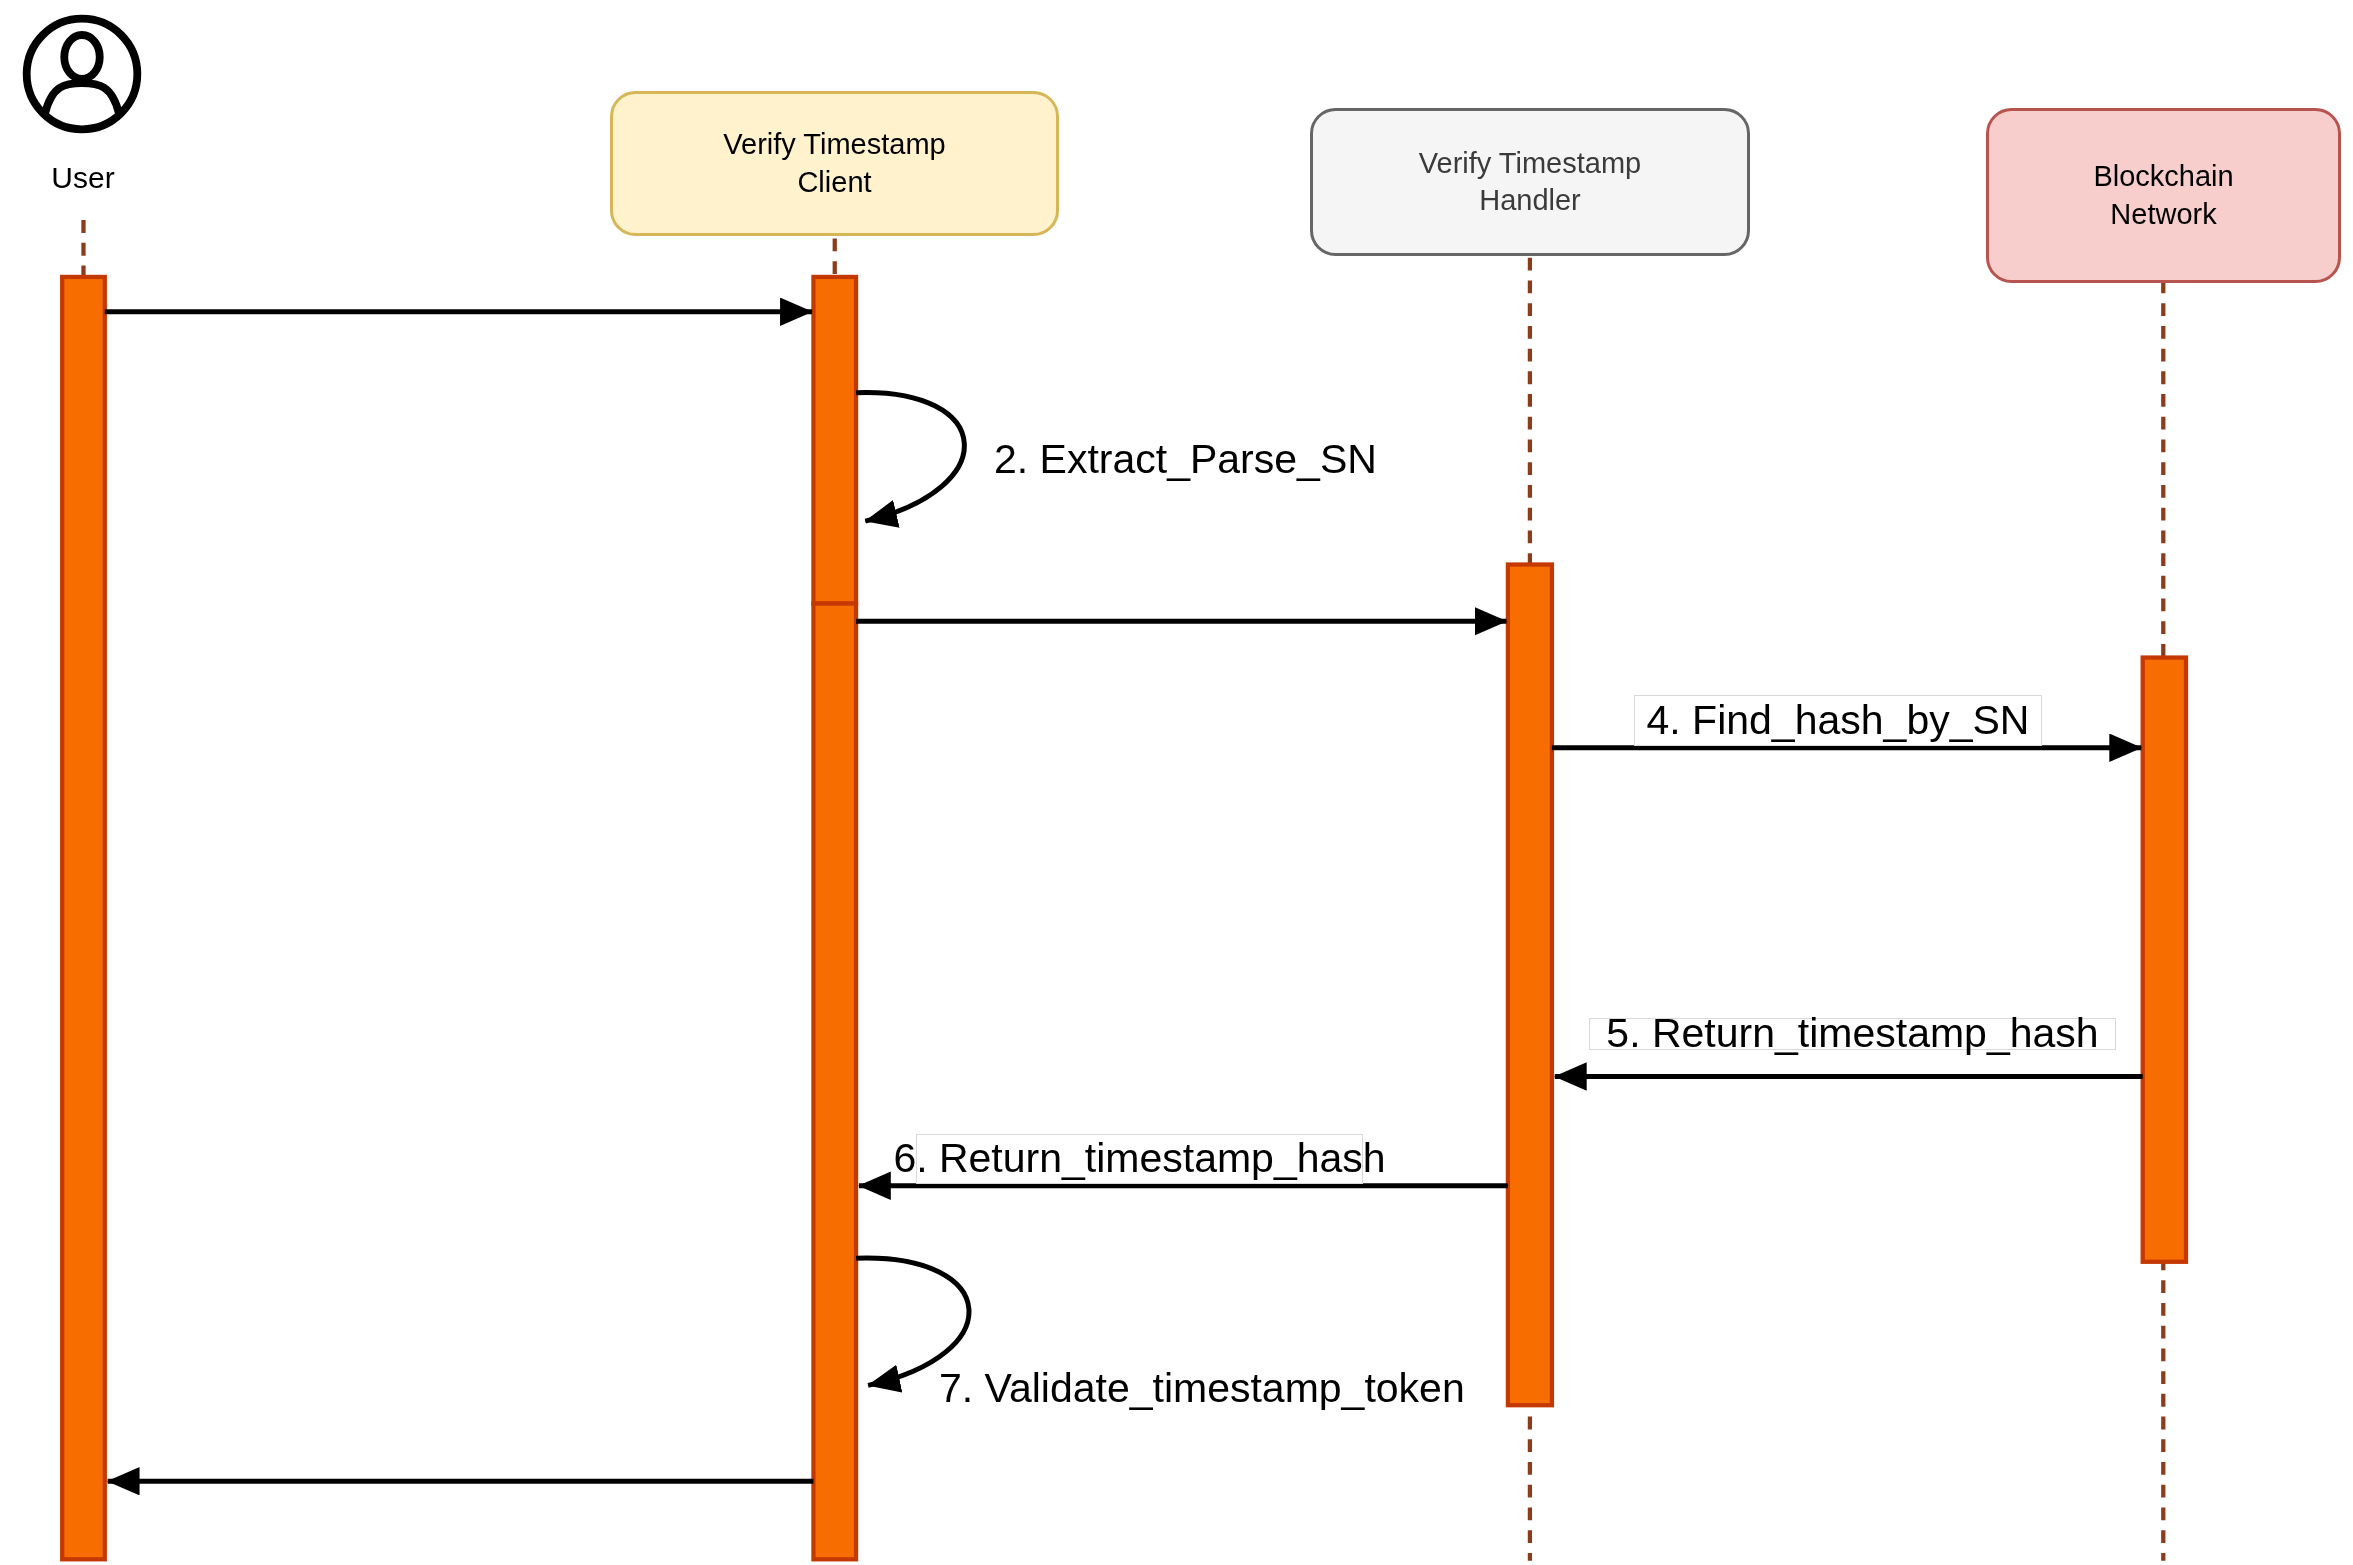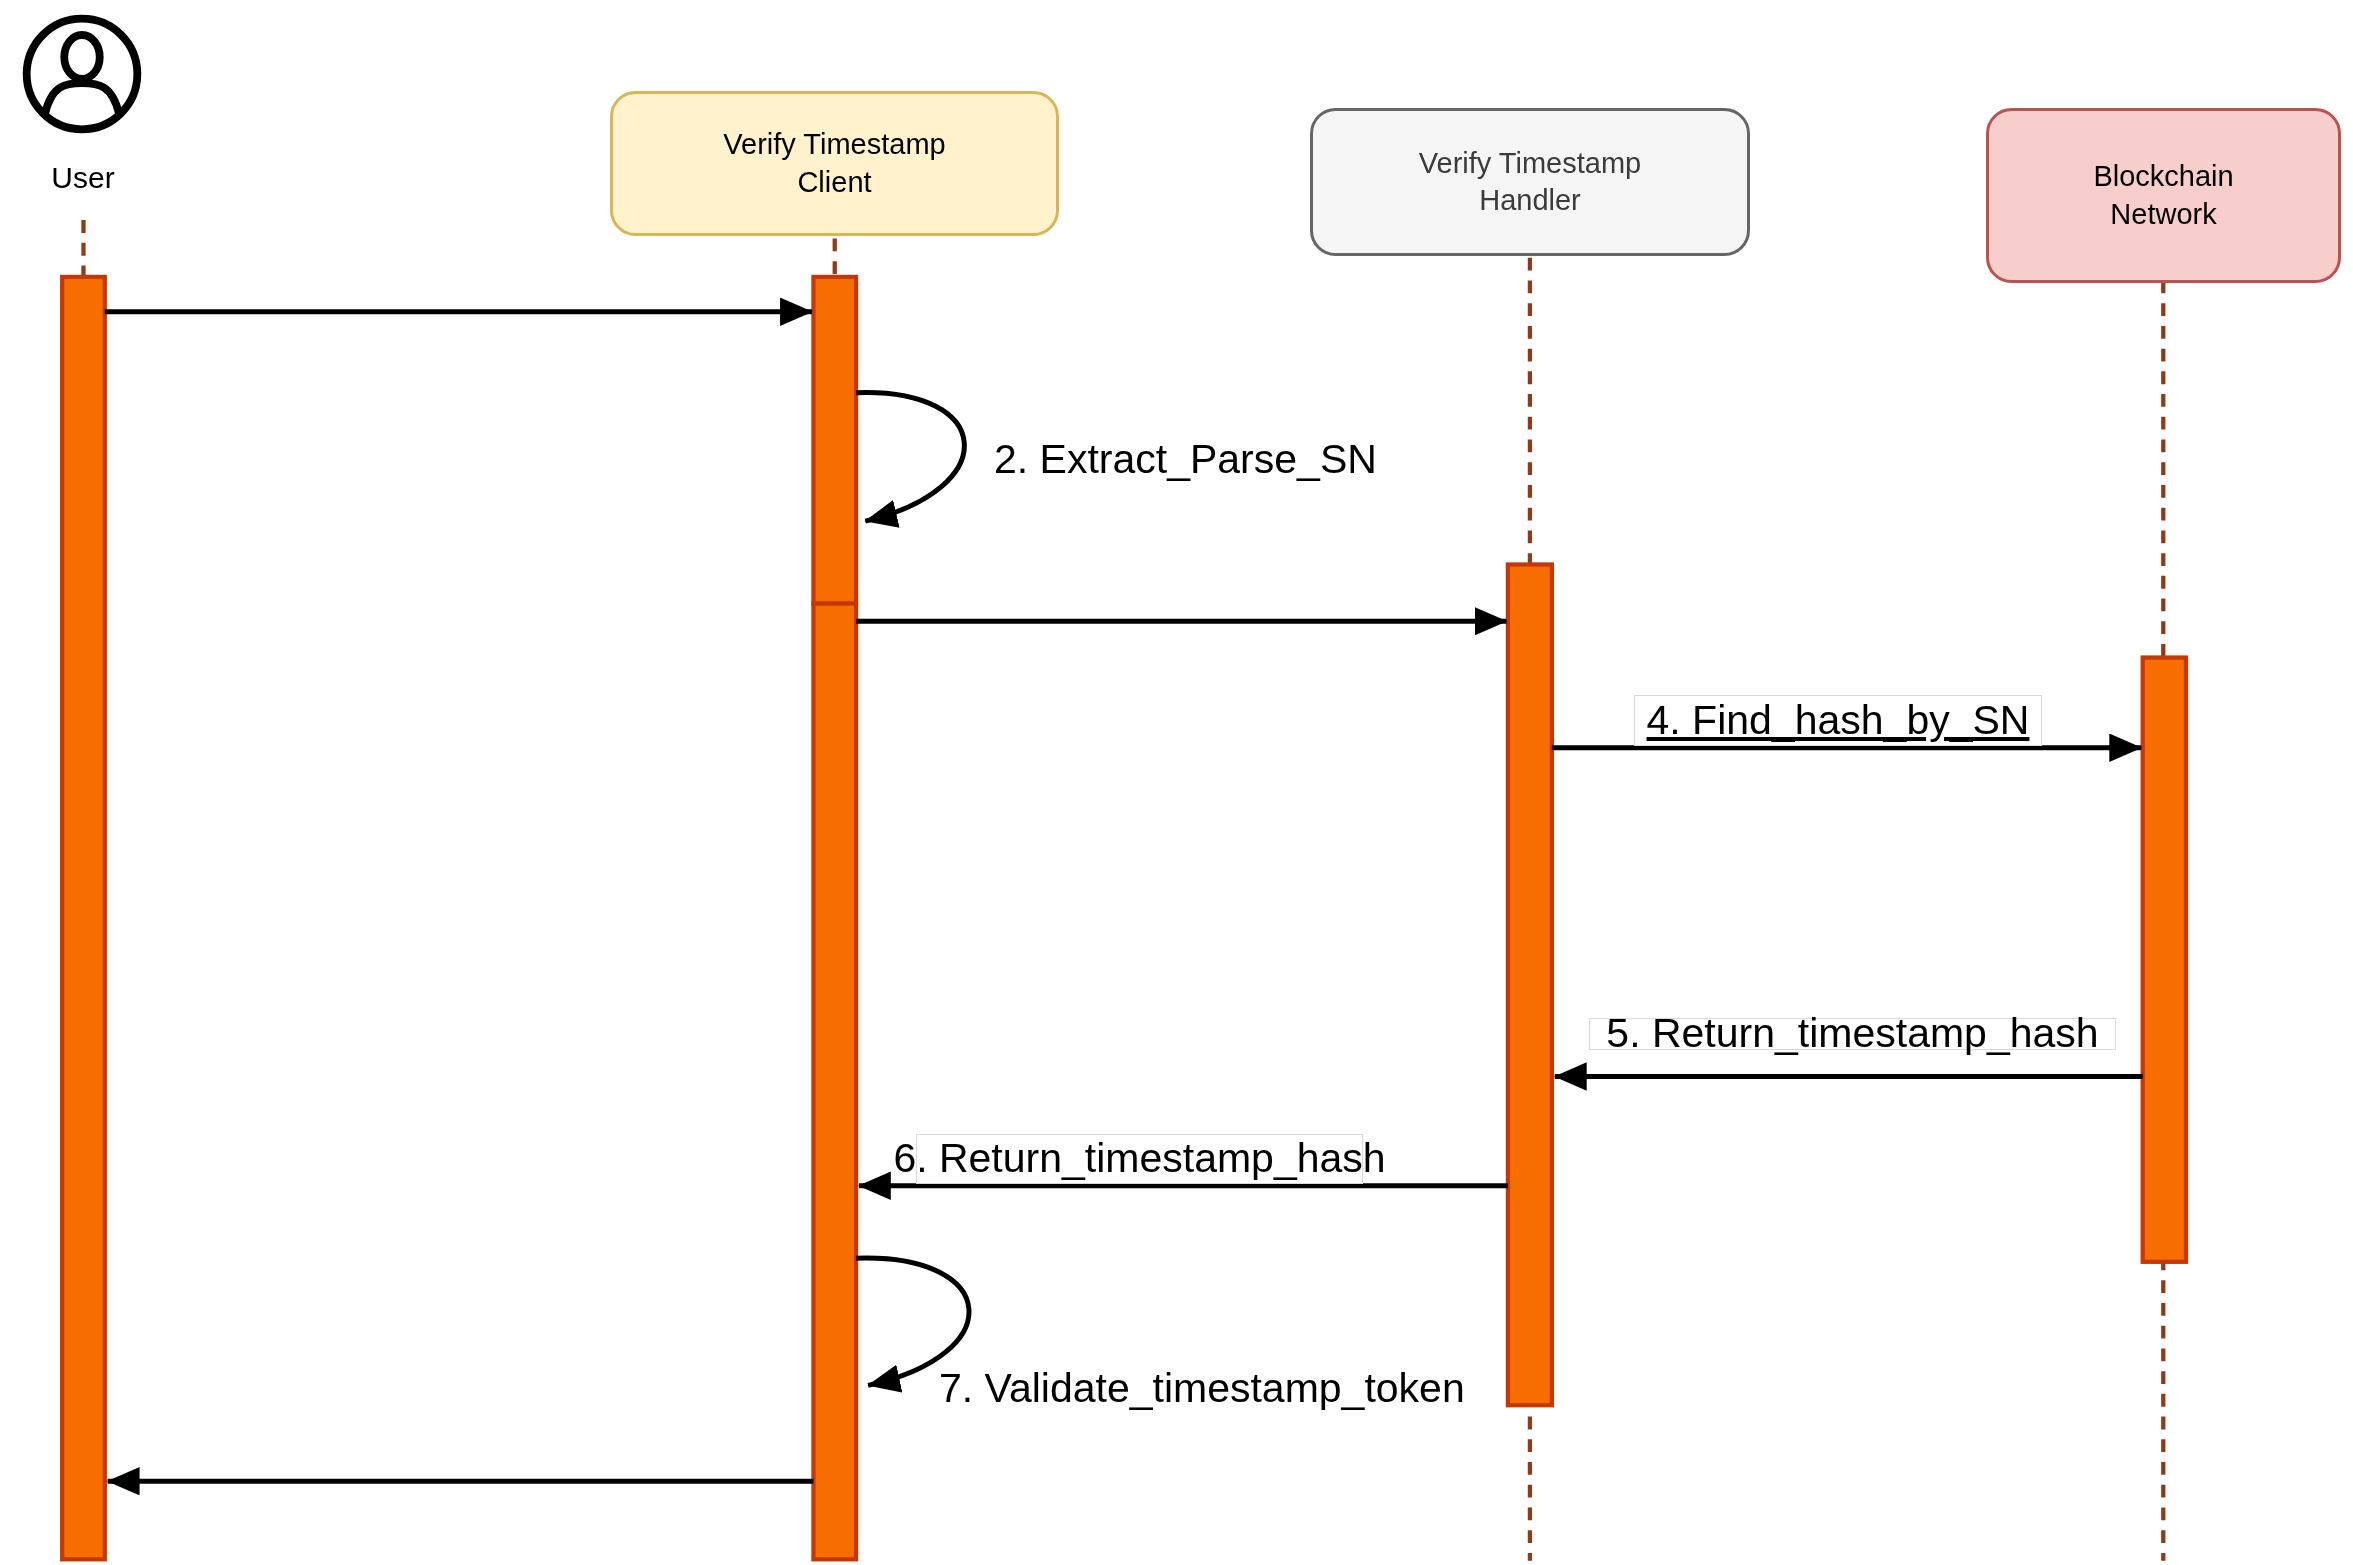--- a/index.html
+++ b/index.html
@@ -45,21 +45,21 @@
     box-sizing: border-box;
     display: flex;
     align-items: center;
     justify-content: center;
     background: #ffffff;
     border: 1.4px solid #d9d9d9;
   }
   .m1 { left: 130px;  top: 330px; }
   .m2 { left: 994px; top: 435px; }
   .m3 { left: 872px; top: 565px;  width: 572px; height: 53px; }
-  .m4 { left: 1634px; top: 695px;  width: 408px; height: 51px; text-decoration: underline; }
+  .m4 { left: 1634px; top: 695px;  width: 408px; height: 51px; }
   .m5 { left: 1589px; top: 1018px; width: 527px; height: 32px; }
   .m6 { left: 916px; top: 1134px; width: 447px; height: 50px; }
   .m7 { left: 939px; top: 1364px; }
   .m8 { left: 200px;  top: 1420px; width: 530px; height: 50px; }
 
   .user-label {
     position: absolute;
     left: 5px; top: 161px; width: 156px;
     text-align: center;
     font-size: 30px;

